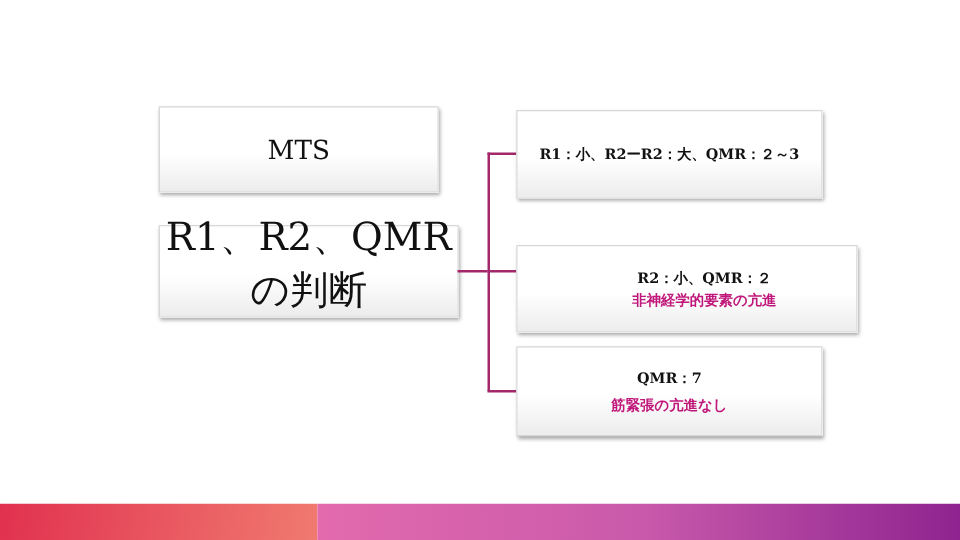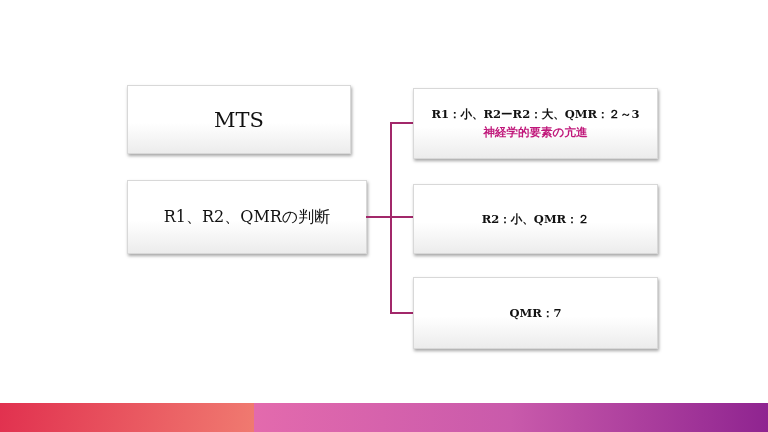--- a/index.html
+++ b/index.html
@@ -2,21 +2,21 @@
 <html><head>
 <meta charset="utf-8">
 <style>
   html, body { margin:0; padding:0; }
   body { width:768px; height:432px; background:#ffffff; position:relative; overflow:hidden;
          font-family:"DejaVu Serif", "Liberation Serif", serif; }
   .box { position:absolute; background:linear-gradient(#ffffff 0%, #ffffff 55%, #ececec 100%);
          border:1px solid #d8d8d8; box-shadow:1px 2px 3px rgba(0,0,0,0.35);
          display:flex; flex-direction:column; align-items:center; justify-content:center; text-align:center; color:#111; }
   .big { font-size:21px; font-weight:500; }
-  .mid { font-size:16px; }
+  .mid { font-size:31px;justify-content:flex-end; }
   .line1 { font-size:11.5px; line-height:17px; font-weight:bold; }
   .accent { font-size:11.5px; line-height:18px; font-weight:bold; }
   .conn { position:absolute; background:#a2286a; }
   .footer { position:absolute; left:0; bottom:0; width:768px; height:29px; display:flex; }
   .seg1 { width:254px; height:100%; }
   .seg2 { flex:1; height:100%; }
 </style>
 </head>
 <body>
 
@@ -29,27 +29,28 @@
 </div>
 
 <div class="conn" style="left:366px; top:216px; width:24px; height:1.5px;"></div>
 <div class="conn" style="left:390px; top:122px; width:1.5px; height:191px;"></div>
 <div class="conn" style="left:390px; top:122px; width:23px; height:1.5px;"></div>
 <div class="conn" style="left:390px; top:216px; width:23px; height:1.5px;"></div>
 <div class="conn" style="left:390px; top:312px; width:23px; height:1.5px;"></div>
 
 <div class="box" style="left:413px; top:88px; width:243px; height:69px;">
   <div class="line1">R1：小、R2ーR2：大、QMR：２～3</div>
-  <div class="accent" style="color:#c0177a;">神経学的要素の亢進</div>
 </div>
 
-<div class="box" style="left:413px; top:184px; width:243px; height:68px;">
+<div class="box" style="left:413px; top:196px; width:243px; height:68px;padding-left:28px;">
   <div class="line1">R2：小、QMR：２</div>
+  <div class="accent" style="color:#c0177a;">非神経学的要素の亢進</div>
 </div>
 
 <div class="box" style="left:413px; top:277px; width:243px; height:70px;">
   <div class="line1">QMR：7</div>
+  <div class="accent" style="color:#c0177a; margin-top:4px;">筋緊張の亢進なし</div>
 </div>
 
 <div class="footer">
   <div class="seg1" style="background:linear-gradient(100deg, #e1314f, #f07a70);"></div>
   <div class="seg2" style="background:linear-gradient(90deg, #e36aad, #c95aab 50%, #8f2490);"></div>
 </div>
 
 </body></html>

